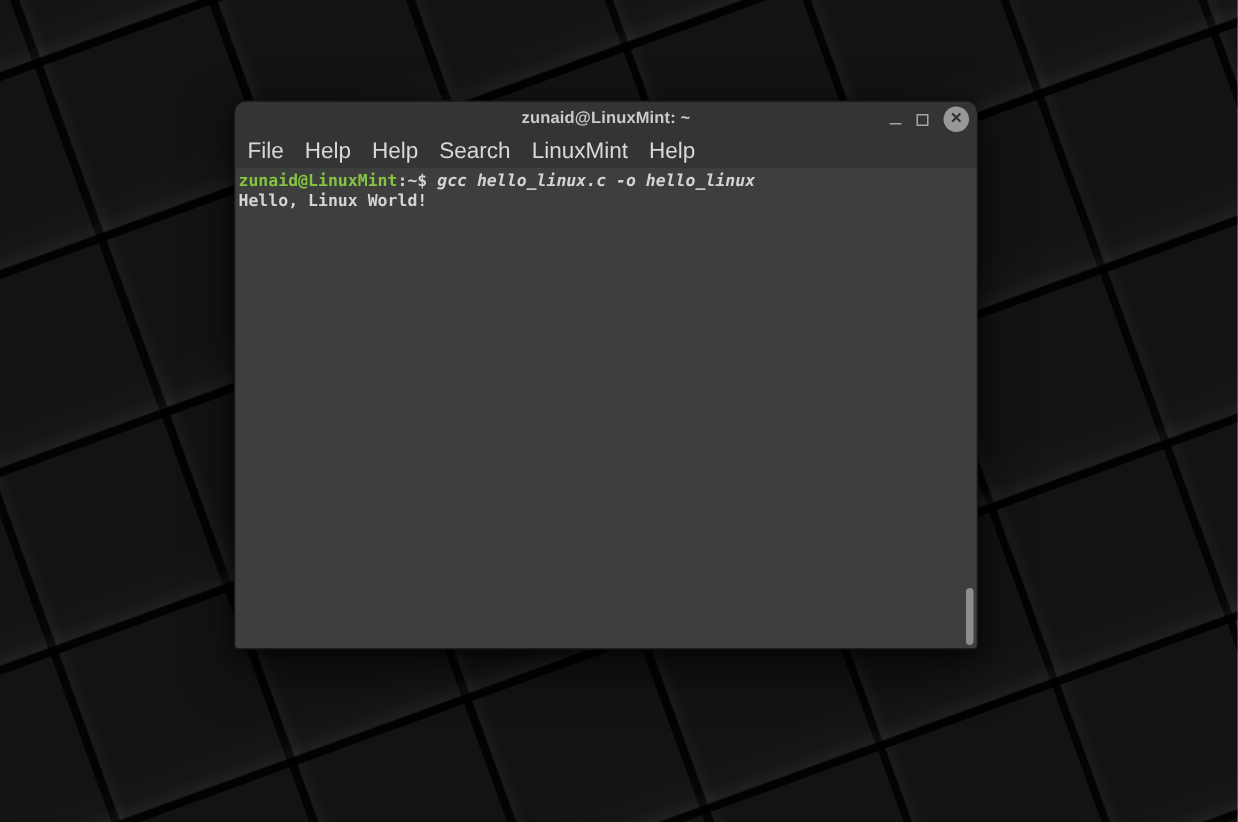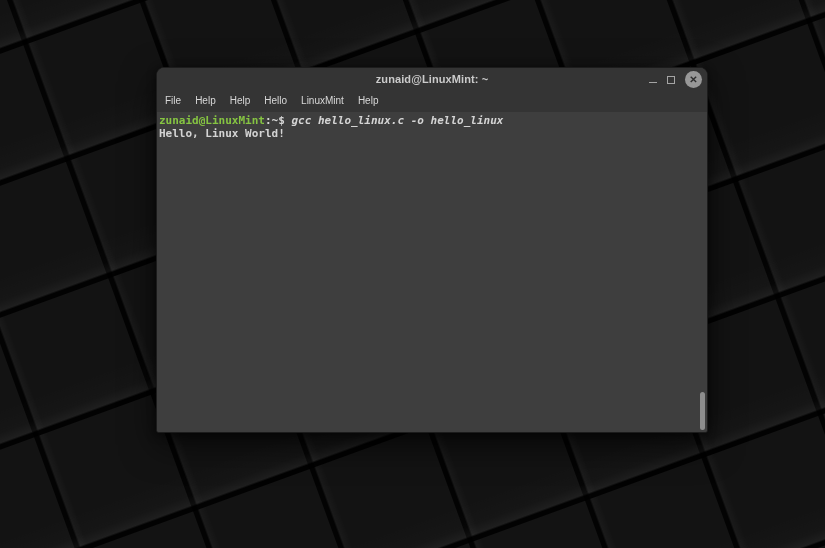--- a/index.html
+++ b/index.html
@@ -27,21 +27,21 @@
         rgba(0,0,0,0.85) 0px, rgba(0,0,0,0.85) 5px,
         rgba(255,255,255,0.03) 6px, rgba(255,255,255,0.0) 14px,
         rgba(255,255,255,0.0) 124px),
       #131313;
   }
 
   
   .window {
     position: absolute;
     left: 156px; top: 67px;
-    width: 552px; height: 366px;
+    width: 496px; height: 366px;
     border-radius: 8px 8px 3px 3px;
     background: #3e3e3e;
     box-shadow: 0 12px 34px rgba(0,0,0,0.6), 0 2px 8px rgba(0,0,0,0.5);
     border: 1px solid #1c1c1c;
     overflow: hidden;
   }
 
   .titlebar {
     position: relative;
     height: 22px;
@@ -89,21 +89,21 @@
   }
 
   .menubar {
     height: 22px;
     background: #343434;
     display: flex;
     align-items: center;
     padding-left: 1px;
   }
   .menubar .menu-item {
-    font-size: 10px;
+    font-size: 15px;
     color: #d8d8d8;
     padding: 0 7px;
     line-height: 22px;
     cursor: default;
   }
 
   
   .terminal {
     position: relative;
     height: 322px;
@@ -157,21 +157,21 @@
         <div class="btn-close">
           <span class="glyph">✕</span>
         </div>
       </div>
     </div>
 
     <div class="menubar">
       <span class="menu-item">File</span>
       <span class="menu-item">Help</span>
       <span class="menu-item">Help</span>
-      <span class="menu-item">Hello</span>
+      <span class="menu-item">Search</span>
       <span class="menu-item">LinuxMint</span>
       <span class="menu-item">Help</span>
     </div>
 
     <div class="terminal">
       <div class="term-line"><span class="prompt-user">zunaid@LinuxMint</span><span class="prompt-suffix">:~$ </span><span class="cmd-text">gcc hello_linux.c -o hello_linux</span></div>
       <div class="term-line"><span class="out-text">Hello, Linux World!</span></div>
 
       <div class="scrollbar-thumb"></div>
     </div>

